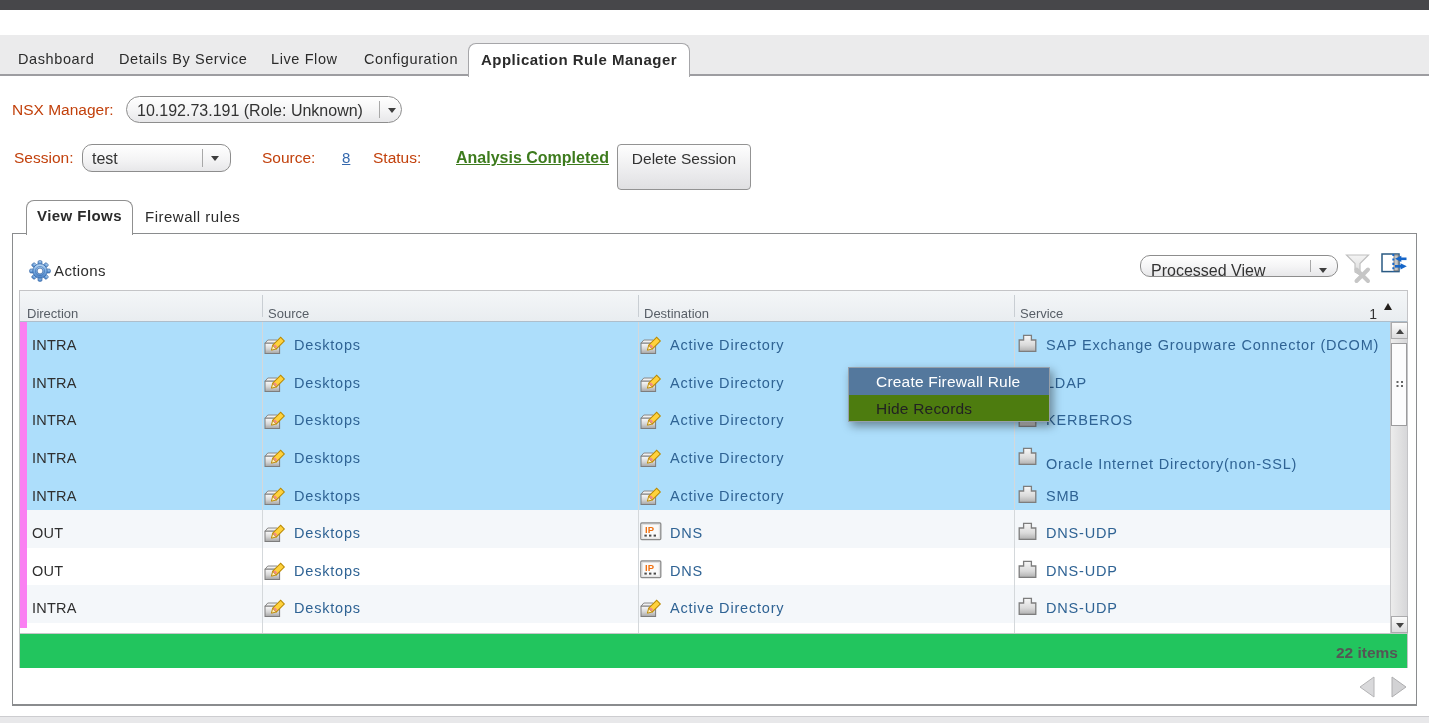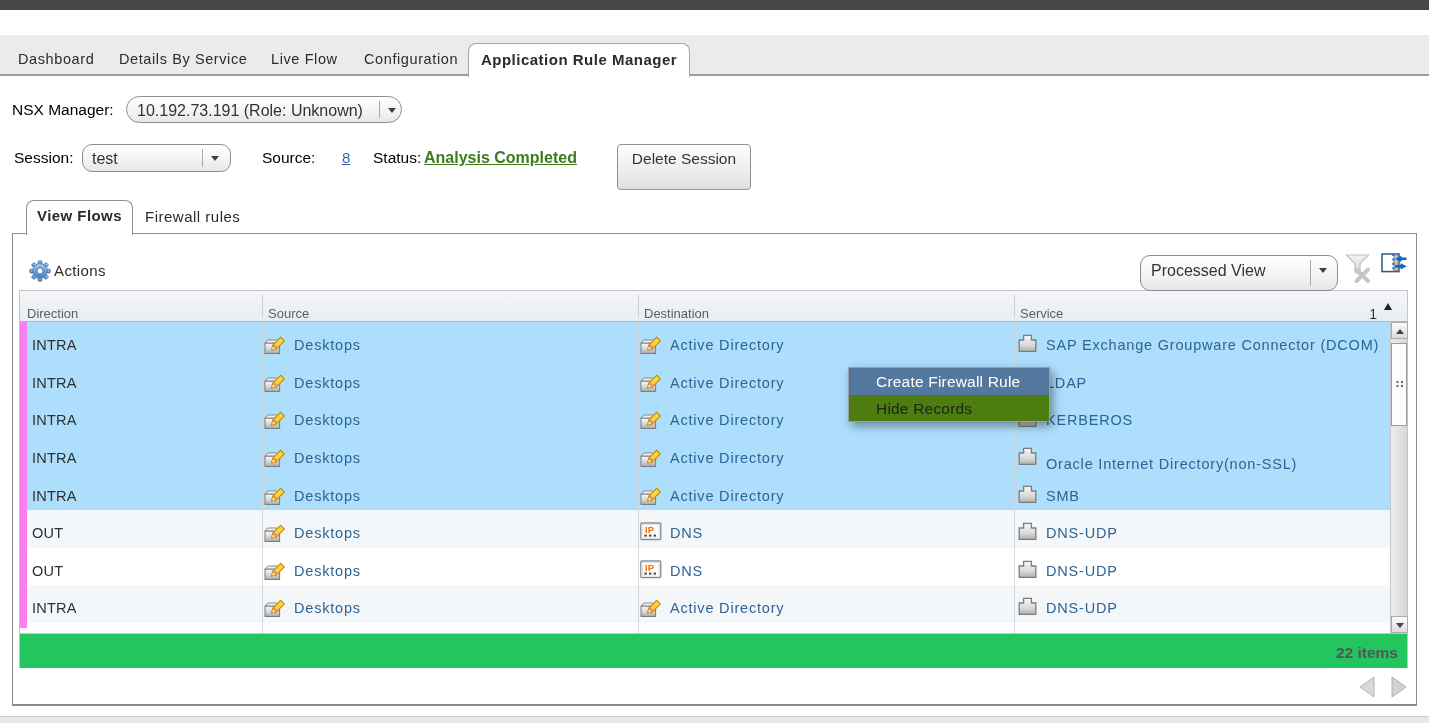--- a/index.html
+++ b/index.html
@@ -16,21 +16,21 @@
   font-size:16px; font-weight:bold; color:#3b3b3b; letter-spacing:0; }
 #tabbar { left:0; top:35px; width:1429px; height:41px; background:#ebebec;
   border-bottom:2px solid #9d9da1; }
 .toptab { position:absolute; top:39px; height:40px; line-height:40px;
   font-size:14.5px; color:#2b2b2b; letter-spacing:0.6px; }
 #activetab { left:468px; top:43px; width:222px; height:34px; background:#fff;
   border:1px solid #a6a6a9; border-bottom:none; border-radius:8px 8px 0 0;
   text-align:center; line-height:32px; font-size:15px; font-weight:bold;
   color:#2b2b2b; letter-spacing:0.5px; z-index:3; }
 
-.lbl { font-size:15.5px; color:#000000; letter-spacing:0; }
+.lbl { font-size:15.5px; color:#c2410c; letter-spacing:0; }
 .pill { position:absolute; border:1px solid #8d8d8d; border-radius:13.5px;
   background:linear-gradient(180deg,#ffffff 0%,#f4f4f5 55%,#e7e7e9 100%);
   box-shadow:inset 0 1px 0 #fff; }
 .pill .ptext { position:absolute; top:0; font-size:16px; color:#333;
   letter-spacing:0; }
 .psep { position:absolute; top:4px; bottom:4px; width:1px; background:#a8a8a8; }
 .parr { position:absolute; width:0; height:0; border-left:4.5px solid transparent;
   border-right:4.5px solid transparent; border-top:5.5px solid #3e3e3e; }
 #btn-del { left:617px; top:144px; width:134px; height:46px; border:1px solid #939393;
   border-radius:4px; background:linear-gradient(180deg,#fefefe,#e9e9eb 70%,#e0e0e2);
@@ -116,21 +116,21 @@
 
   <div class="abs lbl" style="left:14px; top:144px; line-height:27px;">Session:</div>
   <div class="pill" style="left:82px; top:144px; width:149px; height:28px; border-radius:10px;">
     <span class="ptext" style="left:9px; line-height:28px;">test</span>
     <span class="psep" style="left:119px;"></span>
     <span class="parr" style="left:128px; top:11px;"></span>
   </div>
   <div class="abs lbl" style="left:262px; top:144px; line-height:28px;">Source:</div>
   <div class="abs" style="left:342px; top:144px; line-height:28px; font-size:15px; color:#3468ad; text-decoration:underline;">8</div>
   <div class="abs lbl" style="left:373px; top:144px; line-height:28px;">Status:</div>
-  <div class="abs" style="left:424px; top:144px; line-height:28px; font-size:16px; font-weight:bold; color:#3d7b1d; text-decoration:underline; letter-spacing:0;">Analysis Completed</div>
+  <div class="abs" style="left:456px; top:144px; line-height:28px; font-size:16px; font-weight:bold; color:#3d7b1d; text-decoration:underline; letter-spacing:0;">Analysis Completed</div>
   <div class="abs" id="btn-del">Delete Session</div>
 
   <div class="abs" id="subtab-active">View Flows</div>
   <div class="abs" id="subtab2">Firewall rules</div>
 
   <div class="abs" id="panel"></div>
 
   <svg class="abs" style="left:29px; top:260px;" width="22" height="22" viewBox="0 0 22 22">
     <defs>
       <linearGradient id="gearg" x1="0" y1="0" x2="0" y2="1">
@@ -158,21 +158,21 @@
           </g>
         </g>
         <circle cx="0" cy="0" r="7.2"></circle>
       </g>
       <circle cx="0" cy="0" r="4.6" fill="url(#gearg2)" stroke="#3568a8" stroke-width="0.5"></circle>
       <circle cx="0" cy="0" r="2.9" fill="#fff" stroke="#2f5f9e" stroke-width="0.7"></circle>
     </g>
   </svg>
   <div class="abs" id="actions-txt">Actions</div>
 
-  <div class="pill" style="left:1140px; top:255px; width:198px; height:36px; border-radius:10px; z-index:2;">
+  <div class="pill" style="left:1140px; top:255px; width:198px; height:22px; border-radius:10px; z-index:2;">
     <span class="ptext" style="left:10px; line-height:29px;">Processed View</span>
     <span class="psep" style="left:169px;"></span>
     <span class="parr" style="left:178px; top:12px;"></span>
   </div>
 
   <svg class="abs" style="left:1344px; top:253px;" width="30" height="31" viewBox="0 0 30 31">
     <defs>
         <linearGradient id="fng" x1="0" y1="0" x2="0" y2="1">
       <stop offset="0" stop-color="#f4f4f4"></stop>
           <stop offset="1" stop-color="#d8d8d8"></stop>

